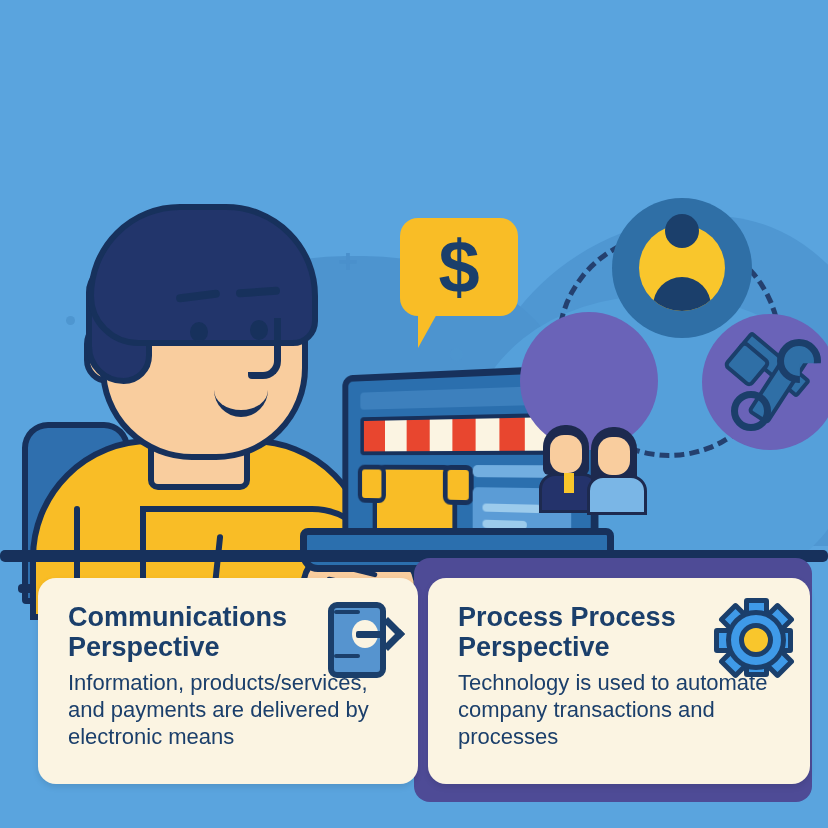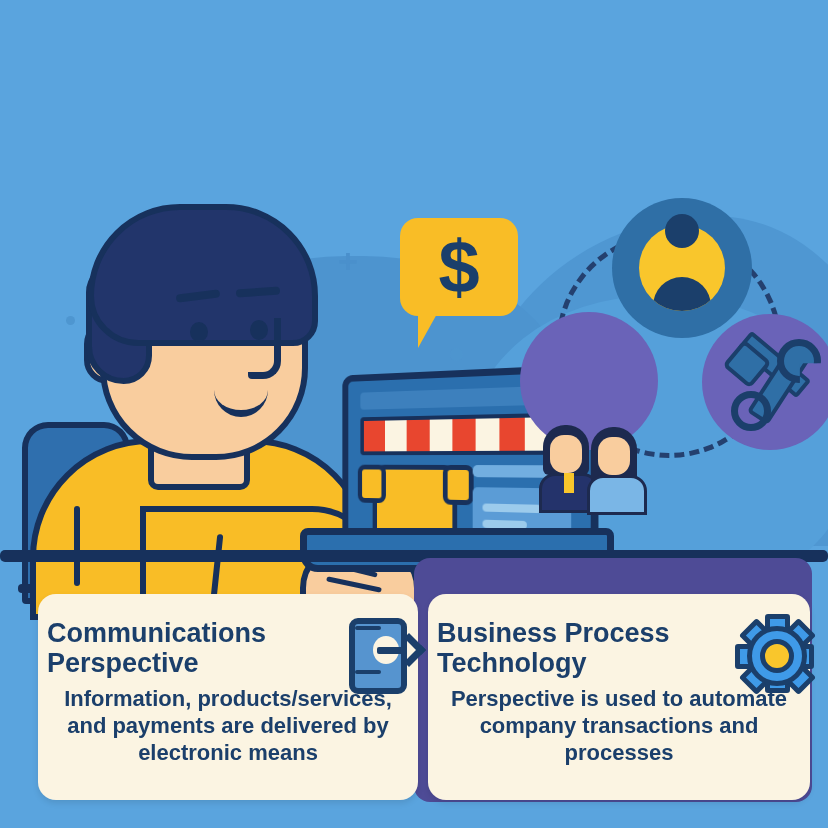--- a/index.html
+++ b/index.html
@@ -245,34 +245,33 @@
 
   
   .panel-purple{
     position:absolute;left:414px;top:558px;width:398px;height:244px;
     background:#4e4b96;border-radius:16px;
     z-index:20;
   }
   .card{
     position:absolute;background:#fbf4e2;border-radius:18px;
     box-shadow:0 3px 6px rgba(0,0,0,.10);
-    box-sizing:border-box;padding:24px 9px;margin-top:16px;
+    box-sizing:border-box;padding:24px 30px;
   }
   .card-left{left:38px;top:578px;width:380px;height:206px;z-index:22;}
   .card-right{left:428px;top:578px;width:382px;height:206px;z-index:25;}
 
   .card-inner{position:relative;height:100%;}
   .card-title{
     color:#1b3f6b;font-size:27px;font-weight:700;line-height:1.12;
     max-width:255px;margin:0 0 8px 0;
   }
   .card-body{
     color:#1b3f6b;font-size:22px;line-height:1.22;margin:0;
-    font-weight:700;
-    text-align:center;
+    font-weight:400;
   }
   .card-icon{position:absolute;right:-2px;top:-2px;width:64px;height:68px;}
 
   
   .phone{
     position:absolute;left:2px;top:2px;width:46px;height:64px;
     background:#5694cf;border:6px solid #1b3f6b;border-radius:9px;
   }
   .phone-bar{
     position:absolute;left:8px;width:26px;height:4px;background:#1b3f6b;border-radius:2px;
@@ -432,22 +431,22 @@
         <div class="phone-bar" style="top:54px;"></div>
         <div class="phone-notch"></div>
         <div class="arrow-shaft"></div>
         <div class="arrow-head"></div>
       </div>
     </div>
   </div>
 
   <div class="card card-right">
     <div class="card-inner">
-      <div class="card-title" style="max-width:270px;">Business Process Technology</div>
-      <div class="card-body">Perspective is used to automate company transactions and processes</div>
+      <div class="card-title" style="max-width:270px;">Process Process Perspective</div>
+      <div class="card-body">Technology is used to automate company transactions and processes</div>
       <div class="card-icon">
         <div class="gear">
           <div class="tooth" style="left:24px;top:-6px;"></div>
           <div class="tooth" style="left:24px;top:48px;"></div>
           <div class="tooth" style="left:-6px;top:24px;"></div>
           <div class="tooth" style="left:48px;top:24px;"></div>
           <div class="tooth" style="left:3px;top:3px;transform:rotate(45deg);"></div>
           <div class="tooth" style="left:45px;top:3px;transform:rotate(45deg);"></div>
           <div class="tooth" style="left:3px;top:45px;transform:rotate(45deg);"></div>
           <div class="tooth" style="left:45px;top:45px;transform:rotate(45deg);"></div>

